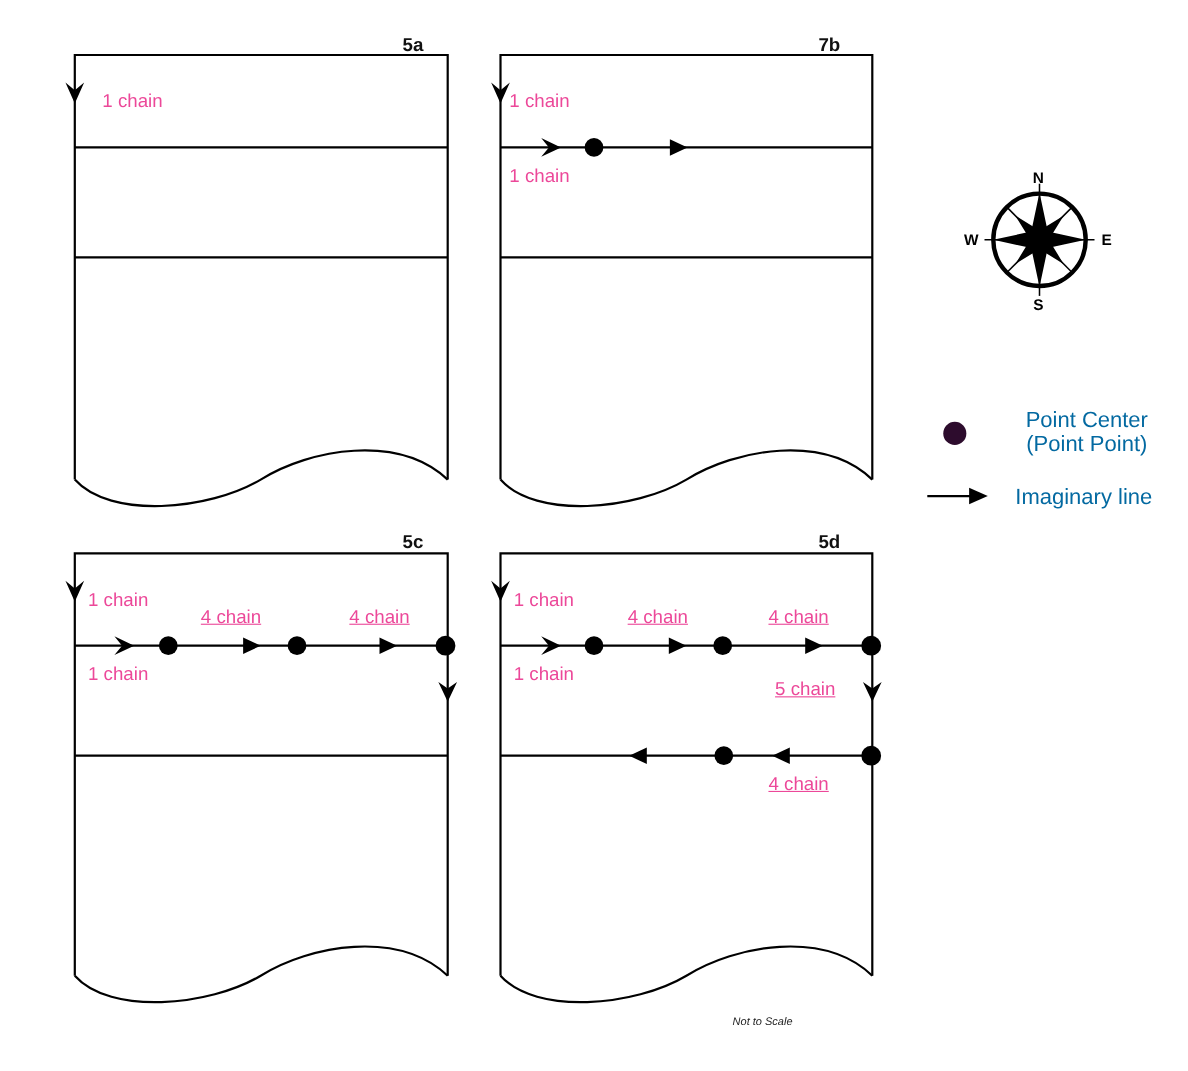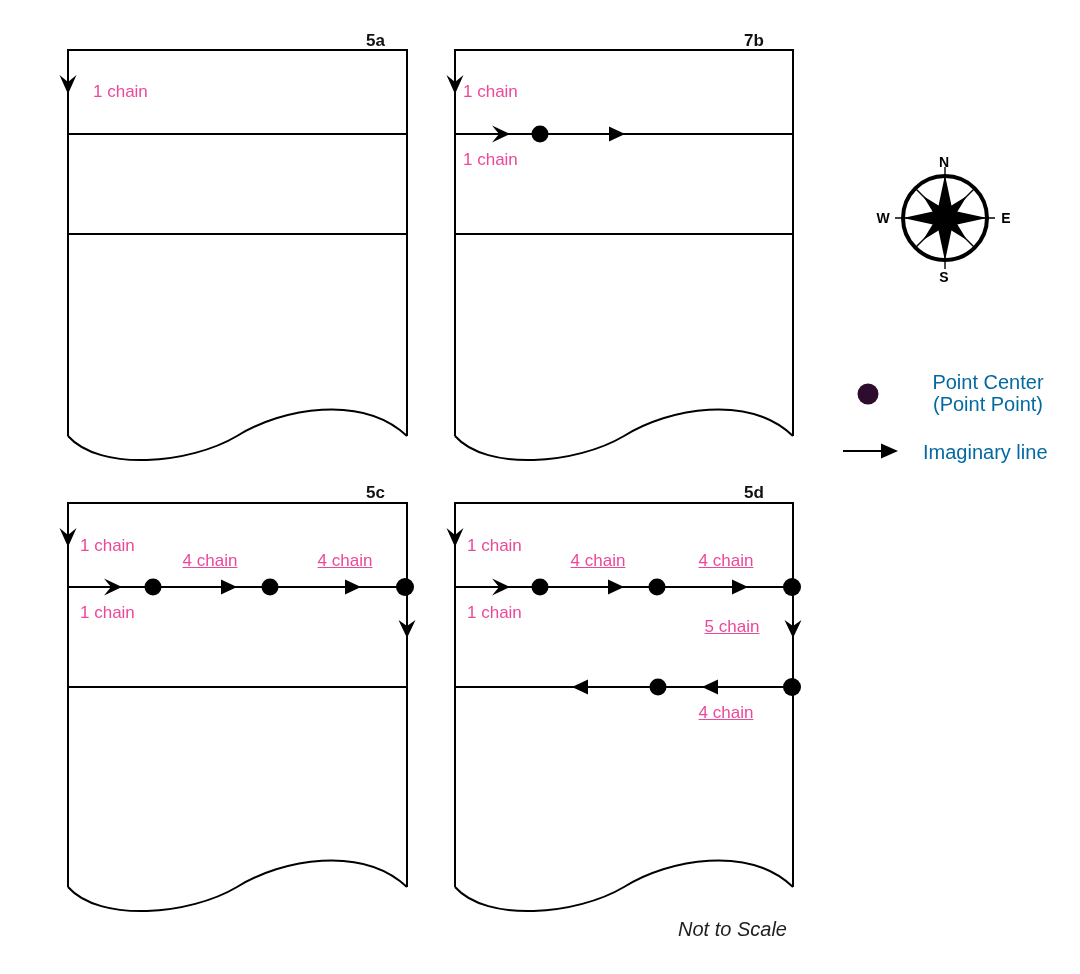--- a/index.html
+++ b/index.html
@@ -9,21 +9,21 @@
     font-family:"Liberation Sans", sans-serif;
   }
   .canvas{position:absolute;left:0;top:0;width:1080px;height:972px;}
   svg.linework{position:absolute;left:0;top:0;}
   .txt{position:absolute;color:#ec4899;font-size:17px;line-height:19px;white-space:nowrap;}
   .panel-label{font-weight:bold;font-size:17px;color:#111;}
   .center-x{transform:translateX(-50%);text-decoration:underline;}
   .center-xy{transform:translate(-50%,-50%);}
   .legend-txt{font-size:20px;color:#0369a1;line-height:22px;}
   .legend-block{text-align:center;width:170px;}
-  .footnote{font-style:italic;font-size:20px;color:#222;margin-left:12px;}
+  .footnote{font-style:italic;font-size:10px;color:#222;}
   .compass-letter{font-weight:bold;font-size:14px;color:#000;}
 </style>
 </head>
 <body>
 
 <div class="canvas">
 
   <svg class="linework" width="1080" height="974" viewBox="0 0 1080 974">
     <g stroke="#000" fill="none" stroke-width="2">
 

